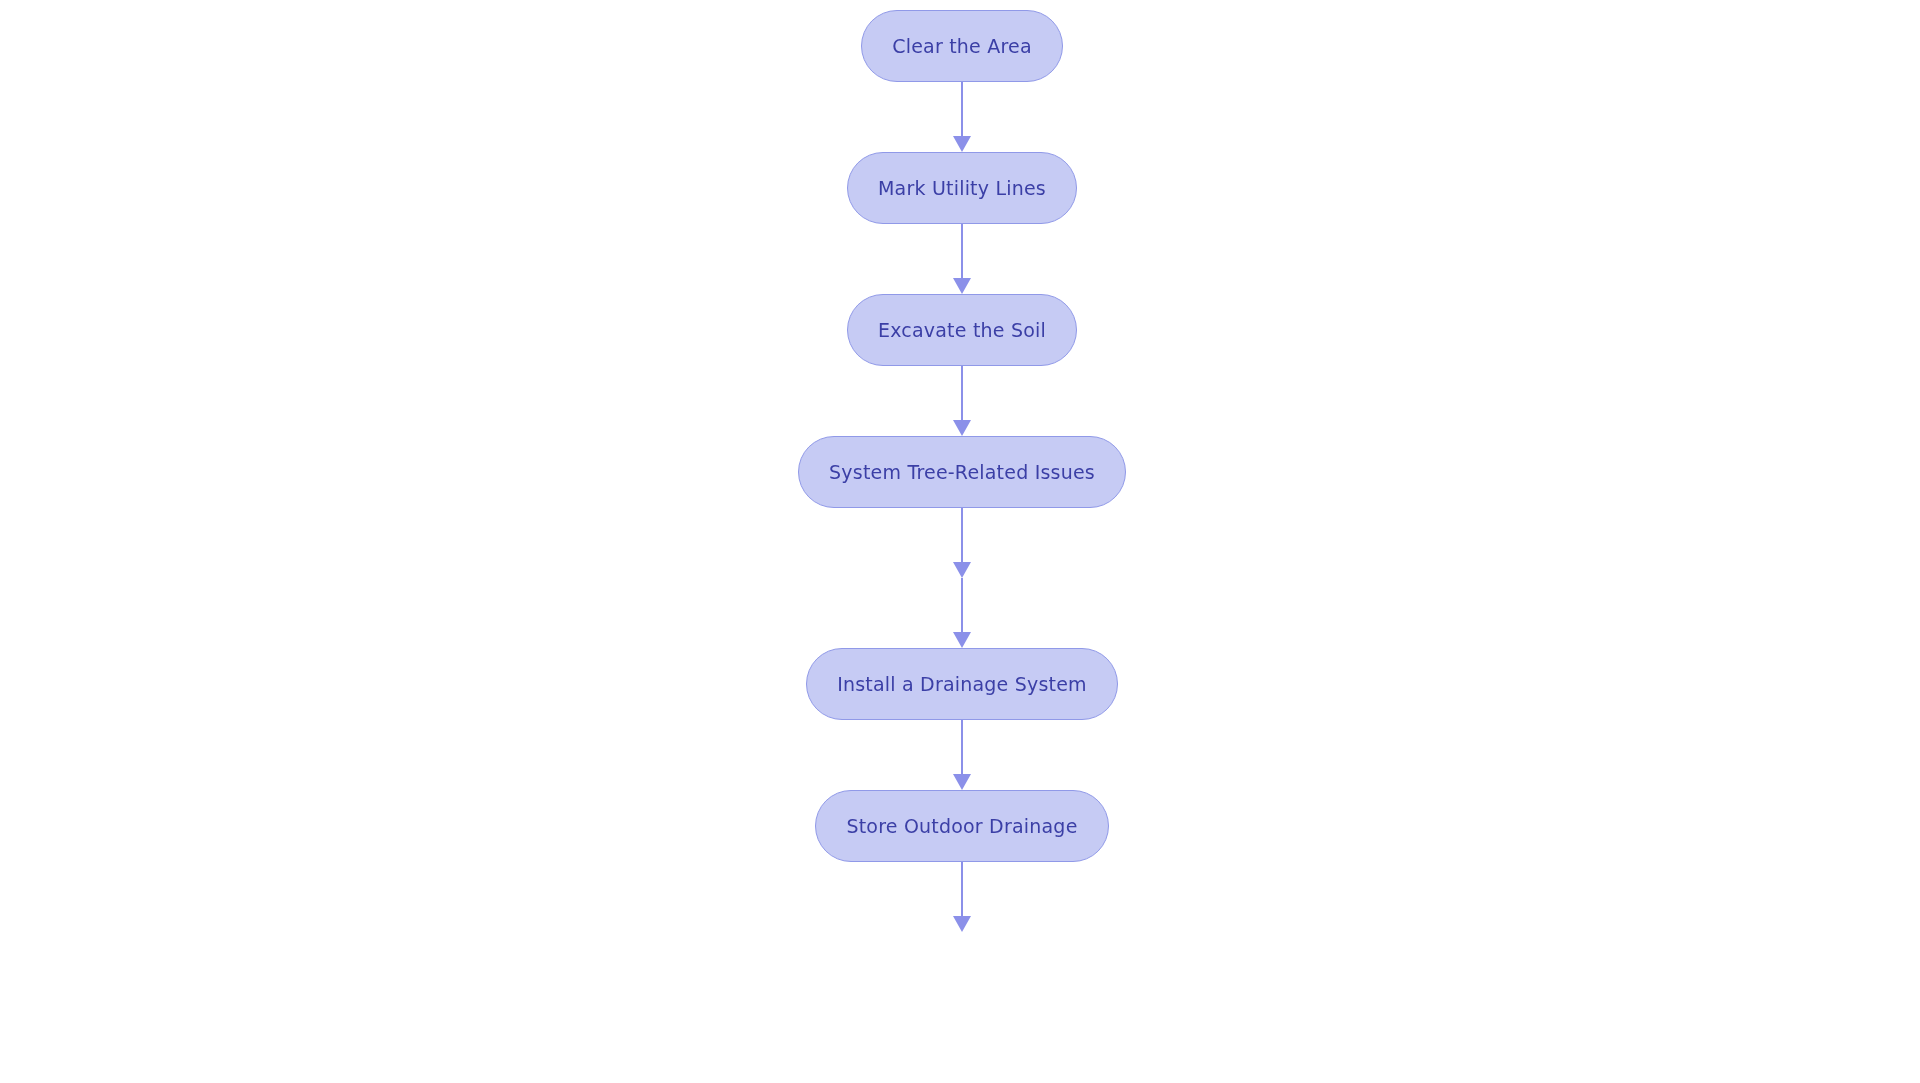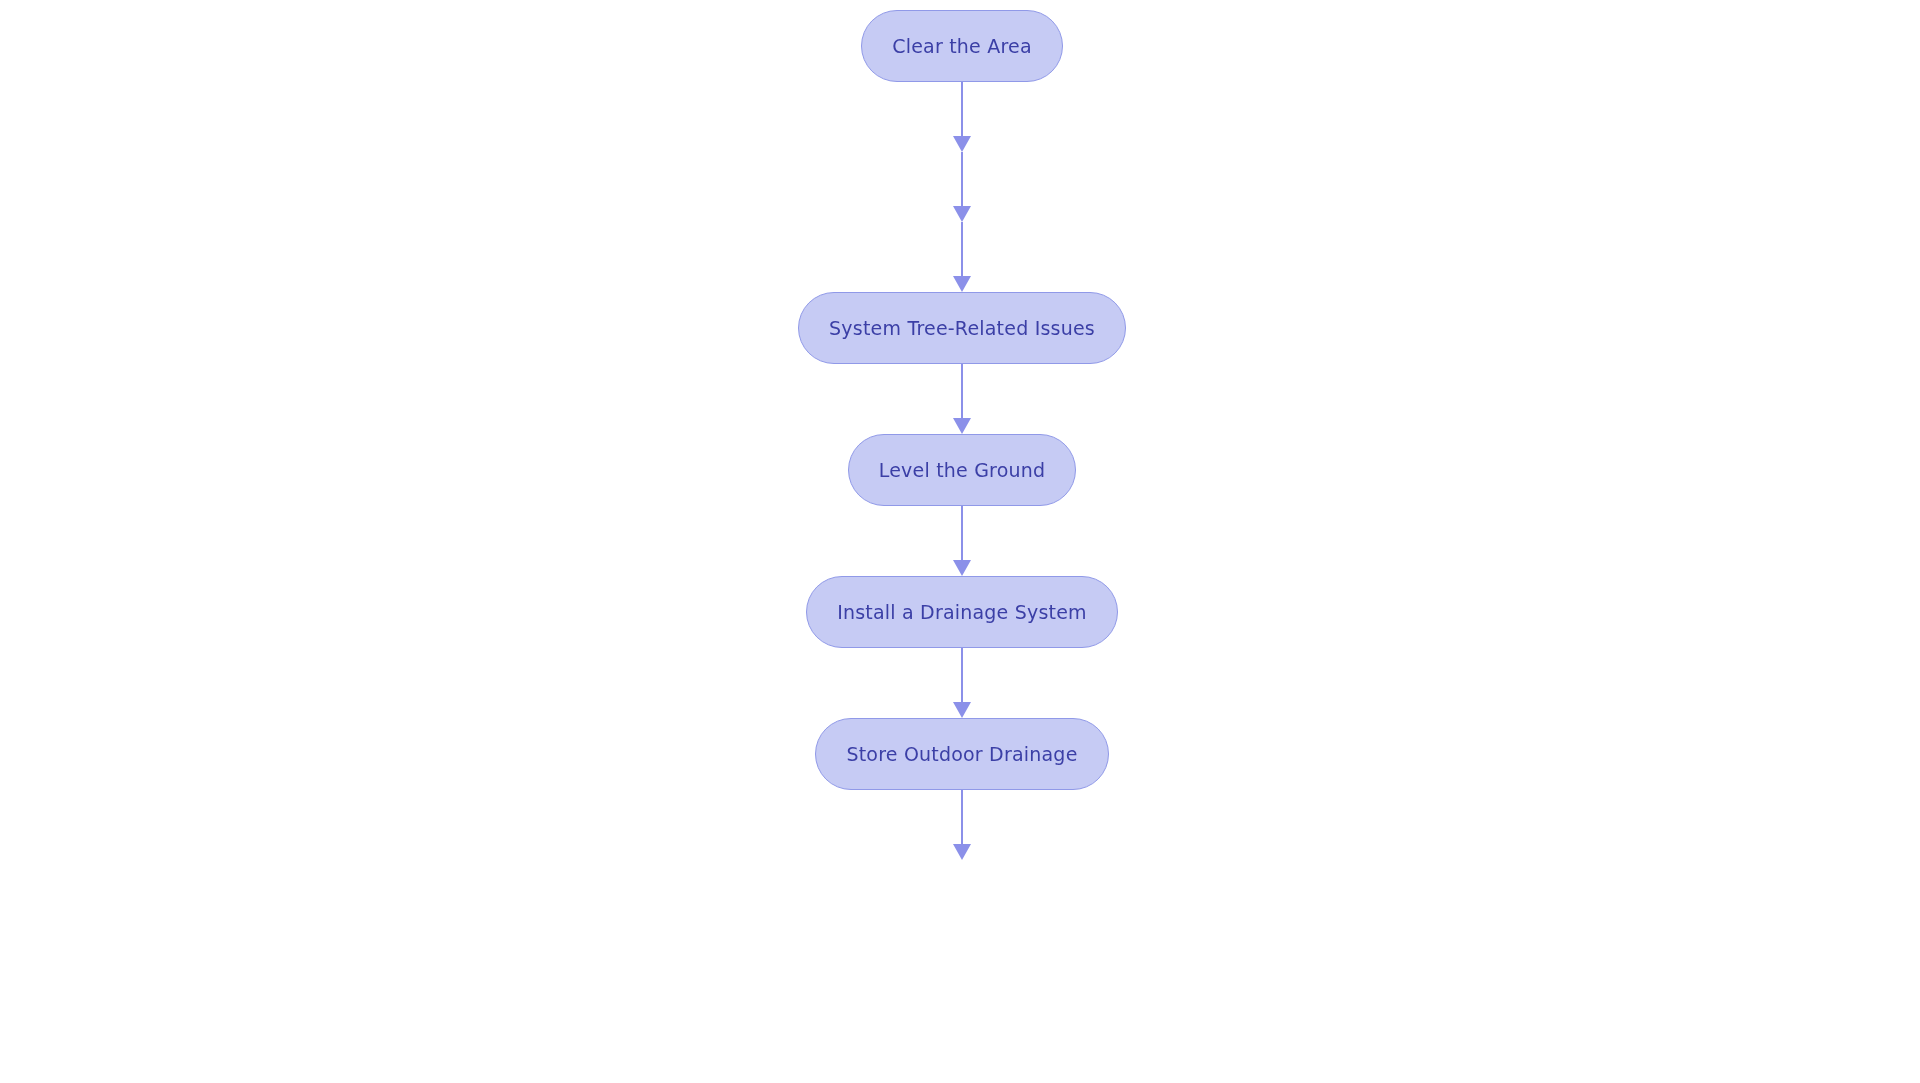--- a/index.html
+++ b/index.html
@@ -68,46 +68,47 @@
 
     <div class="node">Clear the Area</div>
 
     <div class="arrow">
       <svg width="20" height="70" viewBox="0 0 20 70">
         <line x1="10" y1="0" x2="10" y2="55"></line>
         <polygon points="1,54 19,54 10,70"></polygon>
       </svg>
     </div>
 
+    <div class="node">Mark Utility Lines</div>
 
     <div class="arrow">
       <svg width="20" height="70" viewBox="0 0 20 70">
         <line x1="10" y1="0" x2="10" y2="55"></line>
         <polygon points="1,54 19,54 10,70"></polygon>
       </svg>
     </div>
 
+    <div class="node">Excavate the Soil</div>
 
     <div class="arrow">
       <svg width="20" height="70" viewBox="0 0 20 70">
         <line x1="10" y1="0" x2="10" y2="55"></line>
         <polygon points="1,54 19,54 10,70"></polygon>
       </svg>
     </div>
 
     <div class="node">System Tree-Related Issues</div>
 
     <div class="arrow">
       <svg width="20" height="70" viewBox="0 0 20 70">
         <line x1="10" y1="0" x2="10" y2="55"></line>
         <polygon points="1,54 19,54 10,70"></polygon>
       </svg>
     </div>
 
-    <div class="node">Level the Ground</div>
 
     <div class="arrow">
       <svg width="20" height="70" viewBox="0 0 20 70">
         <line x1="10" y1="0" x2="10" y2="55"></line>
         <polygon points="1,54 19,54 10,70"></polygon>
       </svg>
     </div>
 
     <div class="node">Install a Drainage System</div>
 

